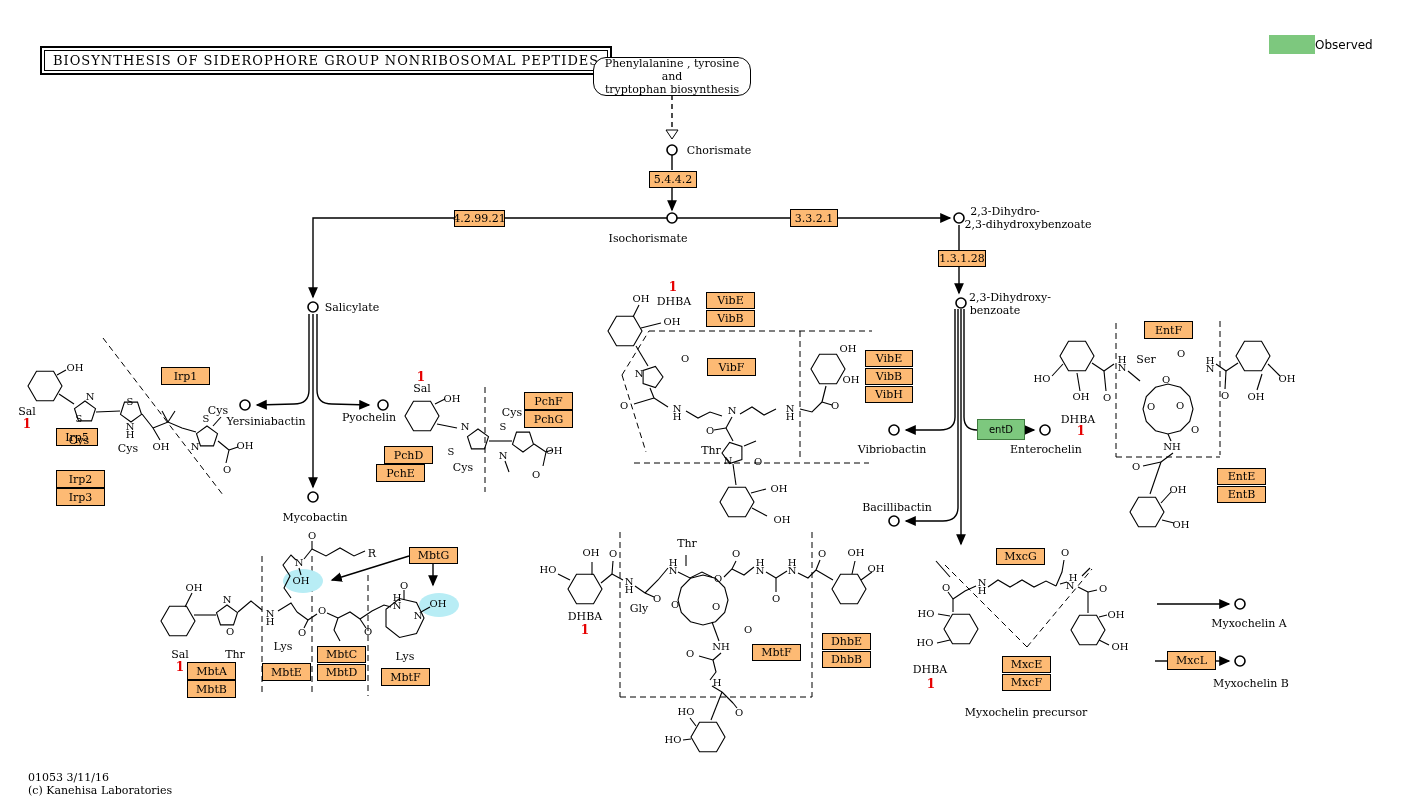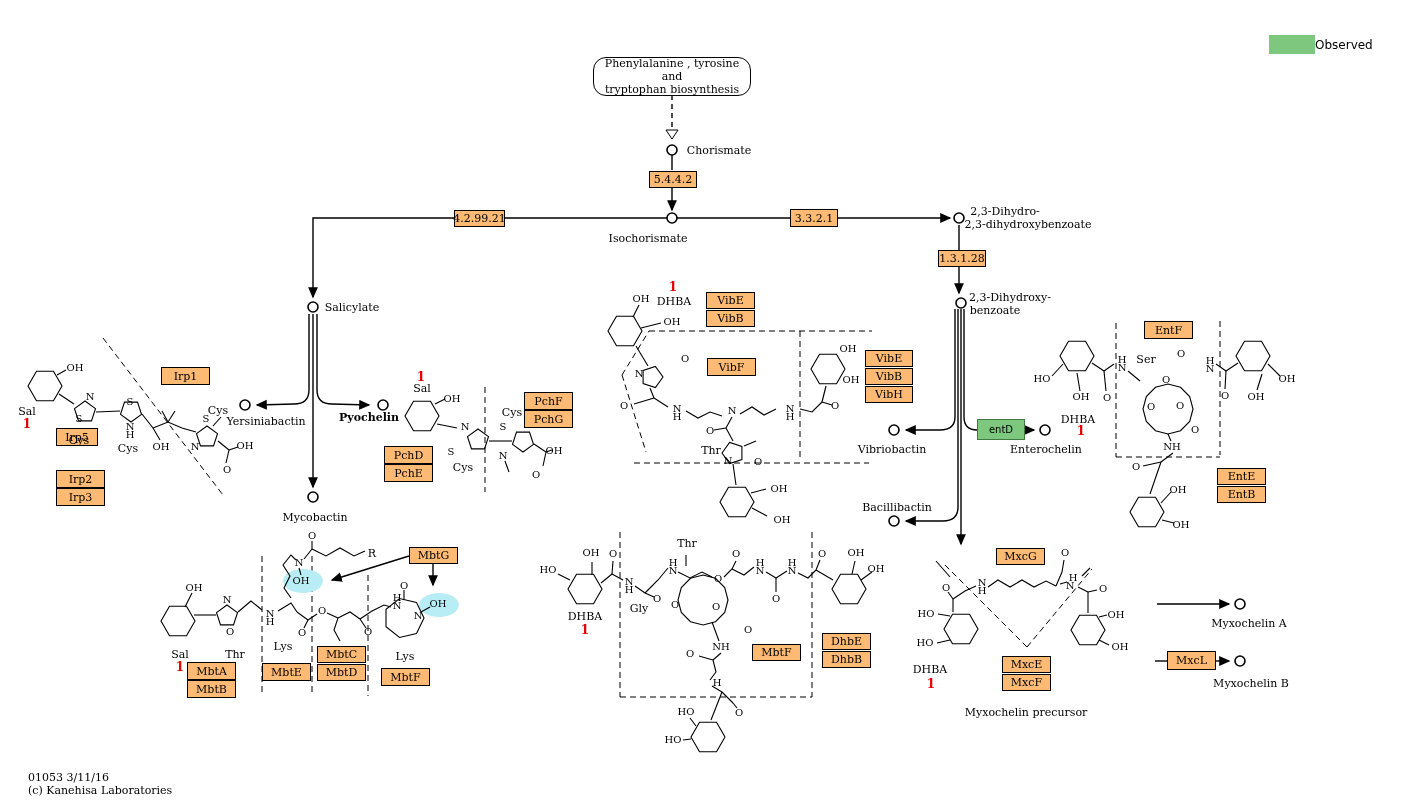--- a/index.html
+++ b/index.html
@@ -235,20 +235,23 @@
         <circle cx="383" cy="405" r="5" fill="#fff" stroke="#000" stroke-width="1.6"></circle>
         <circle cx="313" cy="497" r="5" fill="#fff" stroke="#000" stroke-width="1.6"></circle>
         <circle cx="894" cy="430" r="5" fill="#fff" stroke="#000" stroke-width="1.6"></circle>
         <circle cx="1045" cy="430" r="5" fill="#fff" stroke="#000" stroke-width="1.6"></circle>
         <circle cx="894" cy="521" r="5" fill="#fff" stroke="#000" stroke-width="1.6"></circle>
         <circle cx="1240" cy="604" r="5" fill="#fff" stroke="#000" stroke-width="1.6"></circle>
         <circle cx="1240" cy="661" r="5" fill="#fff" stroke="#000" stroke-width="1.6"></circle>
       </g>
   </svg>
 
+  <div id="title-box">
+    <div id="title-inner">BIOSYNTHESIS OF SIDEROPHORE GROUP NONRIBOSOMAL PEPTIDES</div>
+  </div>
 
   <div id="legend">
     <span class="swatch"></span>
     <span class="txt">Observed</span>
   </div>
 
   <div id="pathway-box">
     <span>Phenylalanine , tyrosine and</span>
     <span>tryptophan biosynthesis</span>
   </div>
@@ -258,21 +261,21 @@
       <div class="box" style="left: 454px; top: 210px; width: 51px; height: 17px;">4.2.99.21</div>
       <div class="box" style="left: 790px; top: 209px; width: 48px; height: 18px;">3.3.2.1</div>
       <div class="box" style="left: 938px; top: 250px; width: 48px; height: 17px;">1.3.1.28</div>
       <div class="box" style="left: 161px; top: 367px; width: 49px; height: 18px;">Irp1</div>
       <div class="box" style="left: 56px; top: 428px; width: 42px; height: 18px;">Irp5</div>
       <div class="box" style="left: 56px; top: 470px; width: 49px; height: 18px;">Irp2</div>
       <div class="box" style="left: 56px; top: 488px; width: 49px; height: 18px;">Irp3</div>
       <div class="box" style="left: 524px; top: 392px; width: 49px; height: 18px;">PchF</div>
       <div class="box" style="left: 524px; top: 410px; width: 49px; height: 18px;">PchG</div>
       <div class="box" style="left: 384px; top: 446px; width: 49px; height: 18px;">PchD</div>
-      <div class="box" style="left: 384px; top: 464px; width: 49px; height: 18px;">PchE</div>
+      <div class="box" style="left: 376px; top: 464px; width: 49px; height: 18px;">PchE</div>
       <div class="box" style="left: 706px; top: 292px; width: 49px; height: 17px;">VibE</div>
       <div class="box" style="left: 706px; top: 310px; width: 49px; height: 17px;">VibB</div>
       <div class="box" style="left: 707px; top: 358px; width: 49px; height: 18px;">VibF</div>
       <div class="box" style="left: 865px; top: 350px; width: 48px; height: 17px;">VibE</div>
       <div class="box" style="left: 865px; top: 368px; width: 48px; height: 17px;">VibB</div>
       <div class="box" style="left: 865px; top: 386px; width: 48px; height: 17px;">VibH</div>
       <div class="box observed" style="left: 977px; top: 419px; width: 48px; height: 21px;">entD</div>
       <div class="box" style="left: 1144px; top: 321px; width: 49px; height: 18px;">EntF</div>
       <div class="box" style="left: 1217px; top: 468px; width: 49px; height: 17px;">EntE</div>
       <div class="box" style="left: 1217px; top: 486px; width: 49px; height: 17px;">EntB</div>
@@ -293,21 +296,21 @@
     </div>
   <div class="overlay" id="labels-layer">
       <span class="lbl cmpd" style="left: 719px; top: 150px;">Chorismate</span>
       <span class="lbl cmpd" style="left: 648px; top: 238px;">Isochorismate</span>
       <span class="lbl cmpd" style="left: 352px; top: 307px;">Salicylate</span>
       <span class="lbl cmpd" style="left: 1005px; top: 211px;">2,3-Dihydro-</span>
       <span class="lbl cmpd" style="left: 1028px; top: 224px;">2,3-dihydroxybenzoate</span>
       <span class="lbl cmpd" style="left: 1010px; top: 297px;">2,3-Dihydroxy-</span>
       <span class="lbl cmpd" style="left: 995px; top: 310px;">benzoate</span>
       <span class="lbl cmpd" style="left: 266px; top: 421px;">Yersiniabactin</span>
-      <span class="lbl cmpd" style="left: 369px; top: 417px; font-weight: bold;">Pyochelin</span>
+      <span class="lbl cmpd" style="left: 369px; top: 417px;">Pyochelin</span>
       <span class="lbl cmpd" style="left: 315px; top: 517px;">Mycobactin</span>
       <span class="lbl cmpd" style="left: 892px; top: 449px;">Vibriobactin</span>
       <span class="lbl cmpd" style="left: 1046px; top: 449px;">Enterochelin</span>
       <span class="lbl cmpd" style="left: 897px; top: 507px;">Bacillibactin</span>
       <span class="lbl cmpd" style="left: 1249px; top: 623px;">Myxochelin A</span>
       <span class="lbl cmpd" style="left: 1251px; top: 683px;">Myxochelin B</span>
       <span class="lbl cmpd" style="left: 1026px; top: 712px;">Myxochelin precursor</span>
       <span class="lbl res" style="left: 27px; top: 411px;">Sal</span>
       <span class="lbl res" style="left: 79px; top: 440px;">Cys</span>
       <span class="lbl res" style="left: 128px; top: 448px;">Cys</span>

